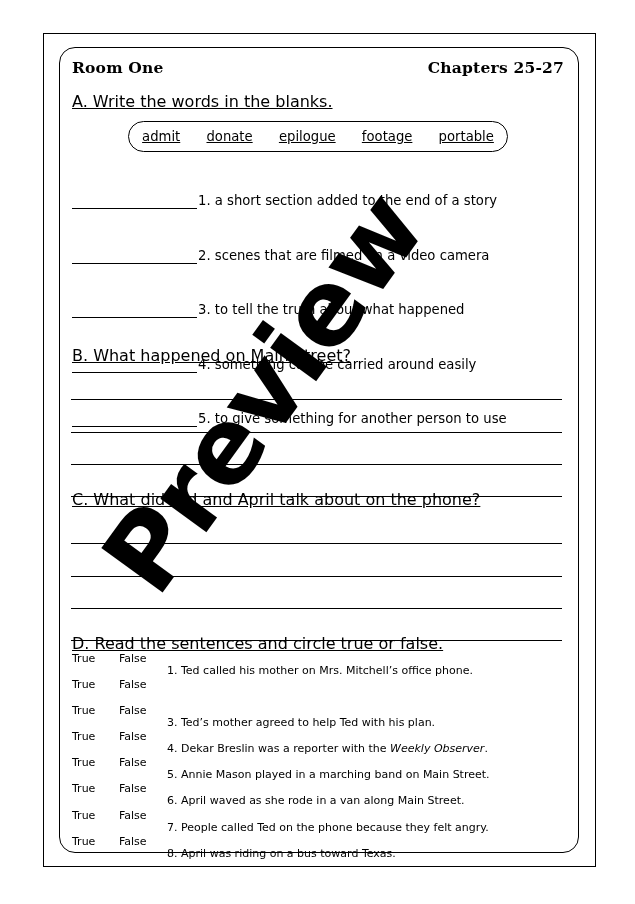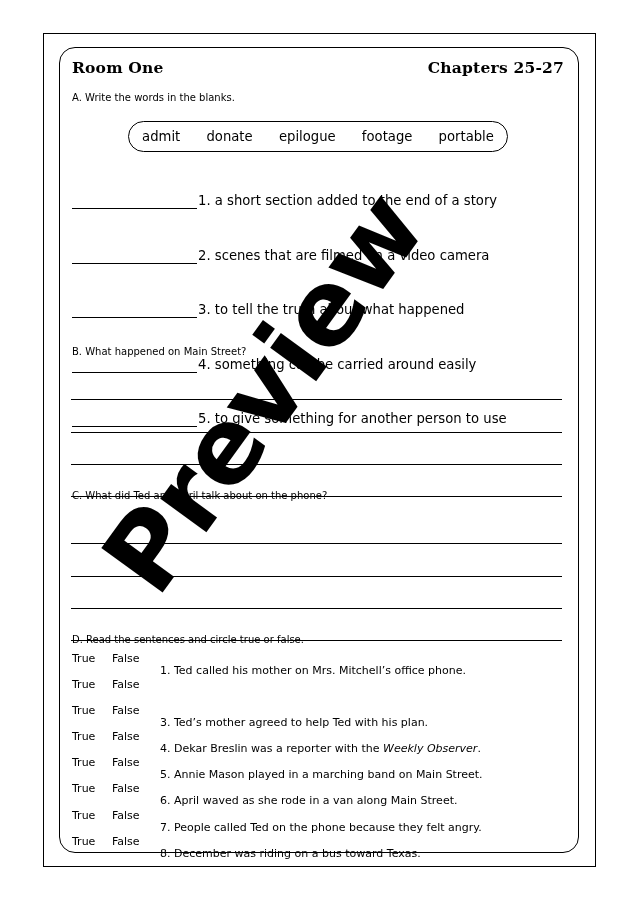--- a/index.html
+++ b/index.html
@@ -59,22 +59,23 @@
     align-items: baseline;
     font-family: "DejaVu Serif", serif;
     font-weight: bold;
     font-size: 15.5px;
     letter-spacing: 0.2px;
   }
 
   
   .prompt {
     position: absolute;
-    font-size: 10px;
+    font-size: 16px;
     white-space: nowrap;
+    text-decoration: underline;
   }
   #prompt-a { left: 72px; top: 92px; }
   #prompt-b { left: 72px; top: 346px; }
   #prompt-c { left: 72px; top: 490px; }
   #prompt-d { left: 72px; top: 634px; }
 
   #word-bank {
     position: absolute;
     left: 128px;
     top: 121px;
@@ -82,21 +83,21 @@
     height: 31px;
     border: 1.1px solid #000000;
     border-radius: 16px;
     box-sizing: border-box;
     display: flex;
     align-items: center;
     justify-content: space-around;
     font-size: 13.2px;
     background: #ffffff;
   }
-  .word-bank-word { padding: 0 2px; }
+  .word-bank-word { padding: 0 2px; text-decoration: underline; }
 
   #definition-list {
     position: absolute;
     left: 72px;
     top: 170px;
     width: 492px;
   }
   .definition-row {
     height: 31.5px;
     display: flex;
@@ -133,21 +134,21 @@
     width: 492px;
   }
   .tf-row {
     height: 26.1px;
     display: flex;
     align-items: flex-start;
     font-size: 11px;
     white-space: nowrap;
   }
   .tf-true  { width: 40px; flex: 0 0 40px; }
-  .tf-false { width: 48px; flex: 0 0 48px; }
+  .tf-false { width: 48px; flex: 0 0 48px; margin-left: 7px; }
   .tf-text  { padding-left: 0px; margin-top: 12px; }
   .tf-text i { font-style: italic; }
 
   
   #watermark {
     position: absolute;
     left: 148px;
     top: 368px;
     width: 330px;
     height: 370px;
@@ -262,21 +263,21 @@
       <span class="tf-text"><span>6.</span>&nbsp;<span>April waved as she rode in a van along Main Street.</span></span>
     </div>
     <div class="tf-row">
       <span class="tf-true">True</span>
       <span class="tf-false">False</span>
       <span class="tf-text"><span>7.</span>&nbsp;<span>People called Ted on the phone because they felt angry.</span></span>
     </div>
     <div class="tf-row">
       <span class="tf-true">True</span>
       <span class="tf-false">False</span>
-      <span class="tf-text"><span>8.</span>&nbsp;<span>December was riding on a bus toward Texas.</span></span>
+      <span class="tf-text"><span>8.</span>&nbsp;<span>April was riding on a bus toward Texas.</span></span>
     </div>
   </div>
 
   <div id="watermark">
     <span>Preview</span>
   </div>
 
 </div>
 
 </body></html>

